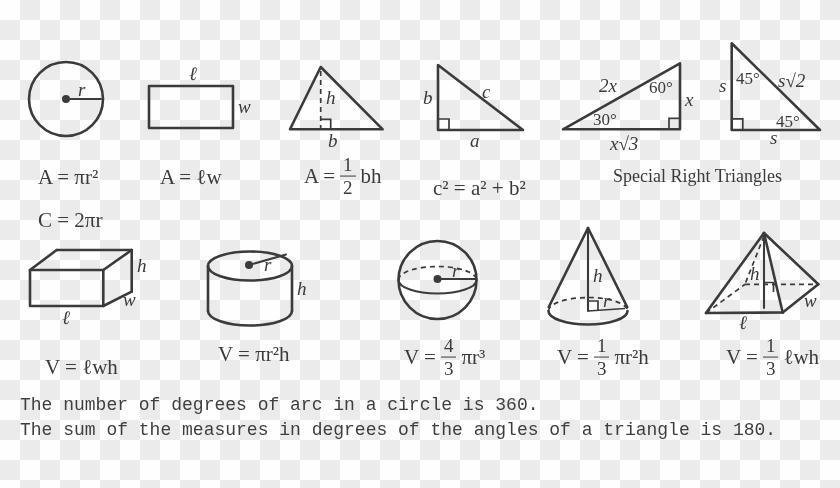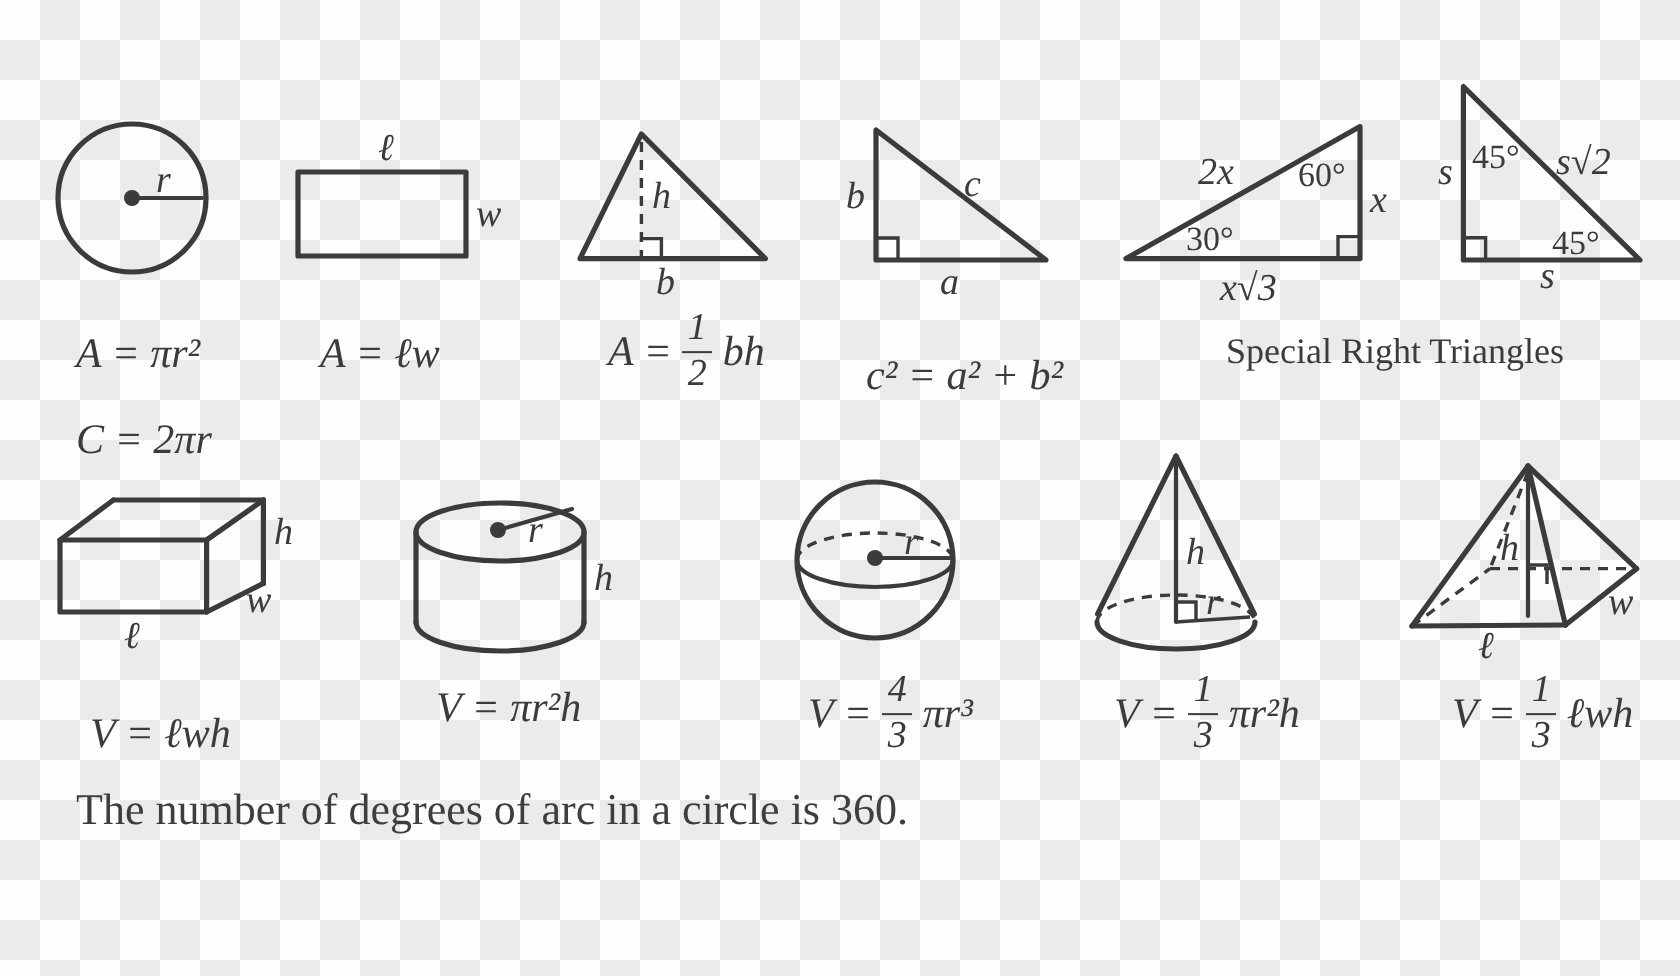--- a/index.html
+++ b/index.html
@@ -13,30 +13,30 @@
   .ln  { fill:none; stroke:#3b3b3b; stroke-width:2.6; stroke-linejoin:round; stroke-linecap:round; }
   .ln2 { fill:none; stroke:#3b3b3b; stroke-width:2.1; stroke-linecap:round; }
   .ln3 { fill:none; stroke:#3b3b3b; stroke-width:1.7; }
   .dash{ fill:none; stroke:#3b3b3b; stroke-width:1.7; stroke-dasharray:5 4; }
   .dot { fill:#3b3b3b; stroke:none; }
   .lbl { font-family:"Liberation Serif","DejaVu Serif",serif; font-style:italic; font-size:19px; fill:#3b3b3b; }
   .upright { font-style:normal; font-size:17px; }
   .formula {
     position:absolute; display:flex; align-items:center; gap:5px;
     transform:translateY(-50%);
-    font-size:21px; font-style:italic; white-space:nowrap; color:#3b3b3b;
+    font-size:21px; white-space:nowrap; color:#3b3b3b;
   }
   .formula.roman { font-style:normal; font-size:18px; }
   .frac { display:inline-flex; flex-direction:column; align-items:center; line-height:1.05; font-size:19px; }
   .frac .num { padding:0 3px 1px; border-bottom:1.8px solid #3b3b3b; }
   .frac .den { padding-top:1px; }
   .notes {
     position:absolute; left:20px; top:393px;
-    font-family:Liberation Serif, serif;
-    font-size:22px; line-height:24.6px; color:#3e3e3e;padding-left:18px;
+    font-family:Liberation Mono, monospace;
+    font-size:18px; line-height:24.6px; color:#3e3e3e;
   }
 </style>
 </head>
 <body>
 
 <svg class="figs" width="840" height="488" viewBox="0 0 840 488">
 
   <g>
     <circle class="ln" cx="66" cy="99" r="37"></circle>
     <circle class="dot" cx="66" cy="99" r="4"></circle>
@@ -188,13 +188,14 @@
   <span>V =</span>
   <span class="frac">
     <span class="num">1</span>
     <span class="den">3</span>
   </span>
   <span>ℓwh</span>
 </div>
 
 <div class="notes">
   <div>The number of degrees of arc in a circle is 360.</div>
+  <div>The sum of the measures in degrees of the angles of a triangle is 180.</div>
 </div>
 
 </body></html>

